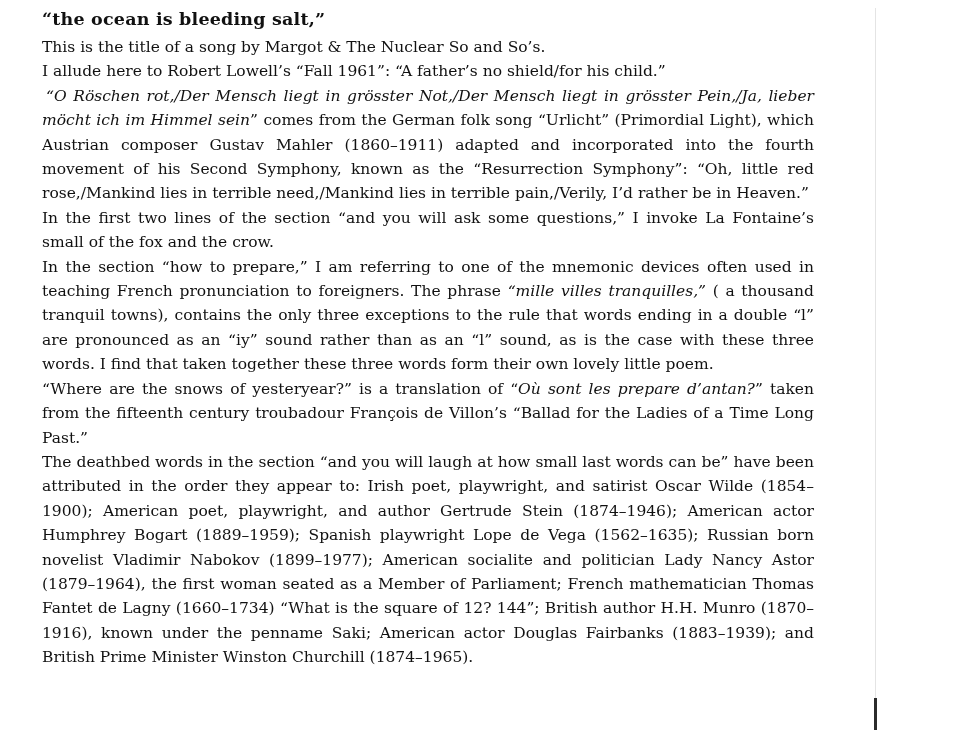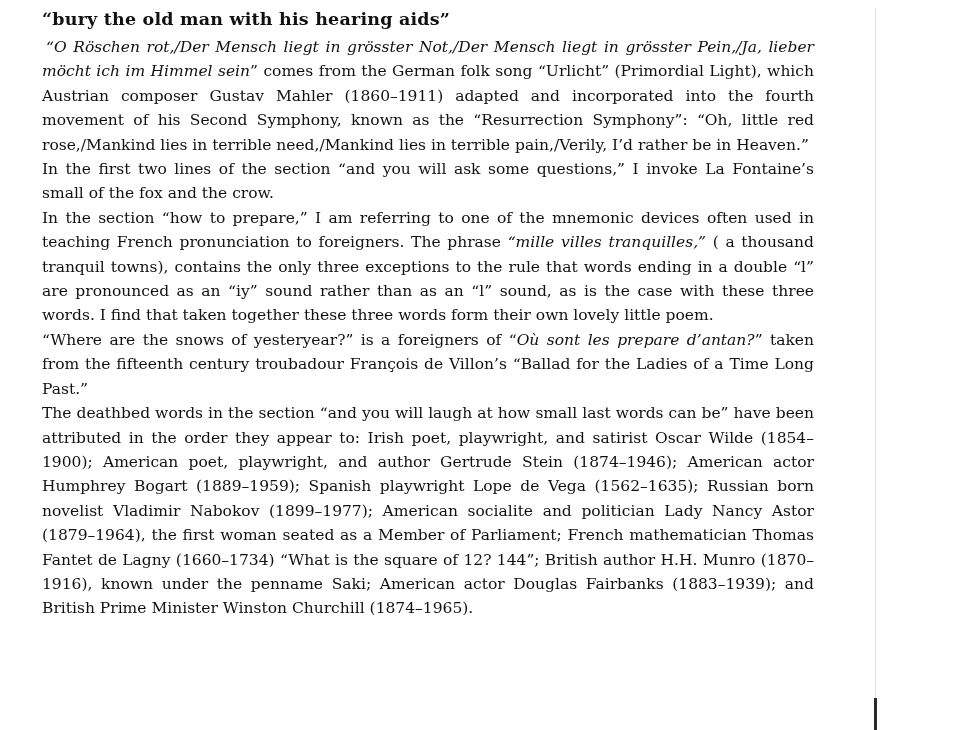--- a/index.html
+++ b/index.html
@@ -54,23 +54,27 @@
     top: 698px;
     width: 3px;
     height: 32px;
   }
 </style>
 </head>
 <body style="background: rgb(255, 255, 255); color: rgb(17, 17, 17);">
 
 <main class="page-content">
     <section>
-      <h2 class="heading">“bury the old man with his hearing aids”</h2>
+      <h2 class="heading">“the ocean is bleeding salt,”</h2>
+      <p class="paragraph"><span class="">This is the title of a song by Margot &amp; The Nuclear So and So’s.</span></p>
+      <p class="paragraph"><span class="">I allude here to Robert Lowell’s “Fall 1961”: “A father’s no shield/for his child.”</span></p>
+    </section>
+    <section>
       <p class="paragraph indent"><span class="italic">“O Röschen rot,/Der Mensch liegt in grösster Not,/Der Mensch liegt in grösster Pein,/Ja, lieber möcht ich im Himmel sein</span><span class="">” comes from the German folk song “Urlicht” (Primordial Light), which Austrian composer Gustav Mahler (1860–1911) adapted and incorporated into the fourth movement of his Second Symphony, known as the “Resurrection Symphony”: “Oh, little red rose,/Mankind lies in terrible need,/Mankind lies in terrible pain,/Verily, I’d rather be in Heaven.”</span></p>
       <p class="paragraph"><span class="">In the first two lines of the section “and you will ask some questions,” I invoke La Fontaine’s small of the fox and the crow.</span></p>
       <p class="paragraph"><span class="">In the section “how to prepare,” I am referring to one of the mnemonic devices often used in teaching French pronunciation to foreigners. The phrase </span><span class="italic">“mille villes tranquilles,”</span><span class=""> ( a thousand tranquil towns), contains the only three exceptions to the rule that words ending in a double “l” are pronounced as an “iy” sound rather than as an “l” sound, as is the case with these three words. I find that taken together these three words form their own lovely little poem.</span></p>
-      <p class="paragraph"><span class="">“Where are the snows of yesteryear?” is a foreigners of “</span><span class="italic">Où sont les prepare d’antan?</span><span class="">” taken from the fifteenth century troubadour François de Villon’s “Ballad for the Ladies of a Time Long Past.”</span></p>
+      <p class="paragraph"><span class="">“Where are the snows of yesteryear?” is a translation of “</span><span class="italic">Où sont les prepare d’antan?</span><span class="">” taken from the fifteenth century troubadour François de Villon’s “Ballad for the Ladies of a Time Long Past.”</span></p>
       <p class="paragraph"><span class="">The deathbed words in the section “and you will laugh at how small last words can be” have been attributed in the order they appear to: Irish poet, playwright, and satirist Oscar Wilde (1854–1900); American poet, playwright, and author Gertrude Stein (1874–1946); American actor Humphrey Bogart (1889–1959); Spanish playwright Lope de Vega (1562–1635); Russian born novelist Vladimir Nabokov (1899–1977); American socialite and politician Lady Nancy Astor (1879–1964), the first woman seated as a Member of Parliament; French mathematician Thomas Fantet de Lagny (1660–1734) “What is the square of 12? 144”; British author H.H. Munro (1870–1916), known under the penname Saki; American actor Douglas Fairbanks (1883–1939); and British Prime Minister Winston Churchill (1874–1965).</span></p>
     </section>
   </main>
 
 <div class="scrollbar-track" style="background: rgb(228, 228, 228);"></div>
 <div class="scrollbar-thumb" style="background: rgb(43, 43, 43);"></div>
 
 </body></html>

